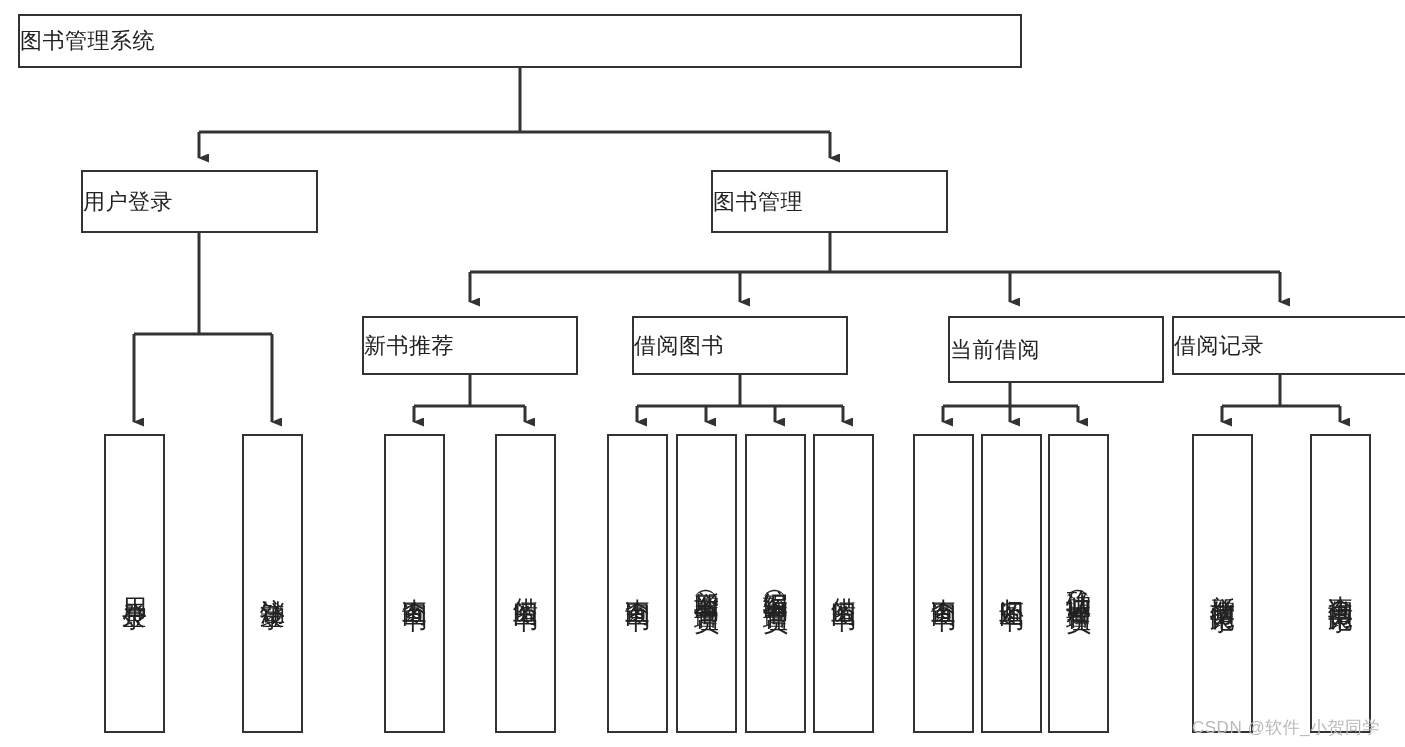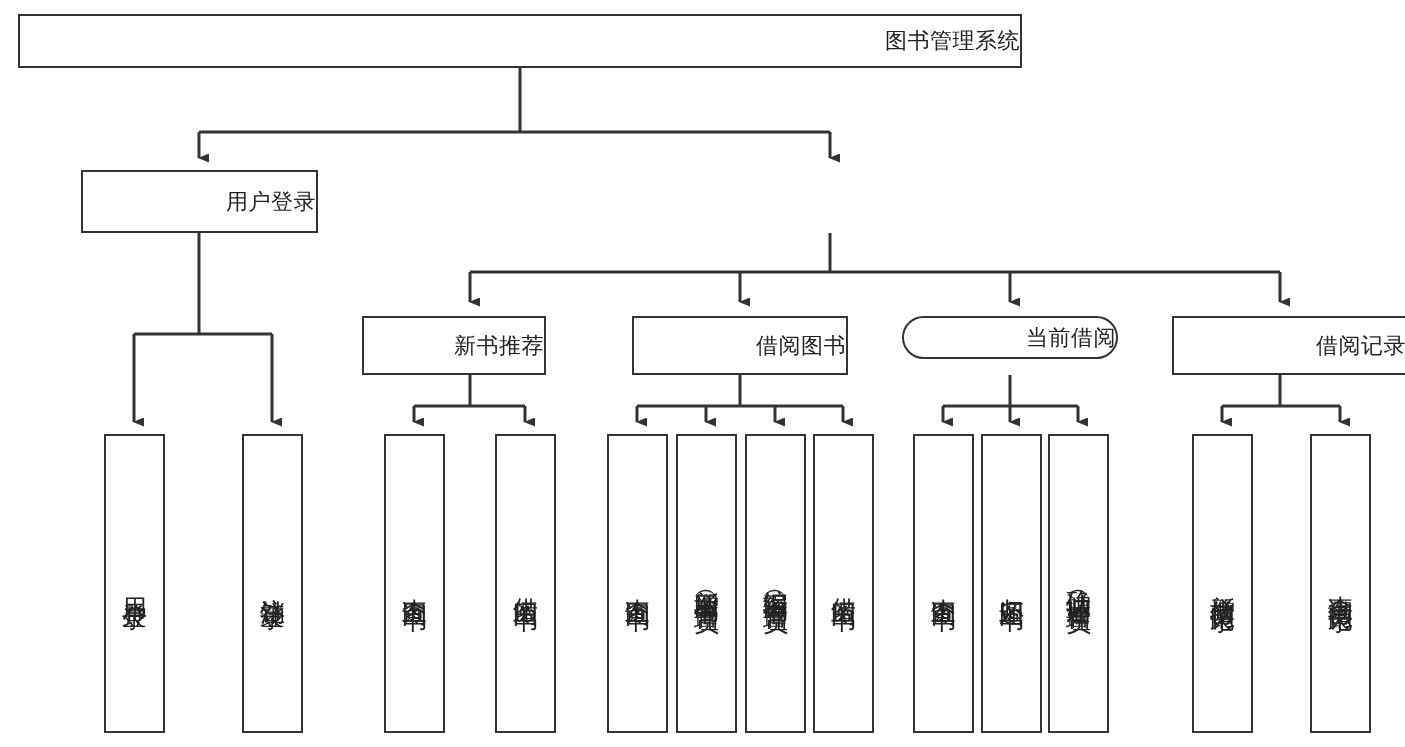--- a/index.html
+++ b/index.html
@@ -24,21 +24,21 @@
     width: 1405px;
     height: 747px;
   }
   .node {
     position: absolute;
     box-sizing: border-box;
     border: 2.5px solid #333333;
     background: #ffffff;
     display: flex;
     align-items: center;
-    justify-content: flex-end;
+    justify-content: flex-start;
     color: #222222;
     line-height: 1.18;
   }
   .node .lbl {
     display: block;
     text-align: center;
     white-space: nowrap;
   }
   .node.horiz .lbl {
     font-size: 22px;
@@ -121,30 +121,33 @@
   </svg>
 
   <div class="node horiz" style="left:18px; top:14px; width:1004px; height:54px;">
     <span class="lbl">图书管理系统</span>
   </div>
 
   <div class="node horiz" style="left:81px; top:170px; width:237px; height:63px;">
     <span class="lbl">用户登录</span>
   </div>
 
-
-  <div class="node horiz" style="left:362px; top:316px; width:184px; height:59px;">
+  <div class="node horiz" style="left:711px; top:170px; width:237px; height:63px;">
+    <span class="lbl">图书管理</span>
+  </div>
+
+  <div class="node horiz" style="left:362px; top:316px; width:216px; height:59px;">
     <span class="lbl">新书推荐</span>
   </div>
 
   <div class="node horiz" style="left:632px; top:316px; width:216px; height:59px;">
     <span class="lbl">借阅图书</span>
   </div>
 
-  <div class="node horiz" style="left:902px; top:316px; width:216px; height:43px;border-radius:22px;">
+  <div class="node horiz" style="left:948px; top:316px; width:216px; height:67px;">
     <span class="lbl">当前借阅</span>
   </div>
 
   <div class="node horiz" style="left:1172px; top:316px; width:236px; height:59px;">
     <span class="lbl">借阅记录</span>
   </div>
 
   <div class="node vert" style="left:104px; top:434px; width:61px; height:299px;">
     <span class="lbl">用户登录</span>
   </div>
@@ -190,14 +193,15 @@
   </div>
 
   <div class="node vert" style="left:1192px; top:434px; width:61px; height:299px;">
     <span class="lbl">新增借阅记录</span>
   </div>
 
   <div class="node vert" style="left:1310px; top:434px; width:61px; height:299px;">
     <span class="lbl">查询借阅记录</span>
   </div>
 
+  <div class="watermark" style="left:1192px; top:716px;">CSDN @软件_小贺同学</div>
 
 </div>
 
 </body></html>

